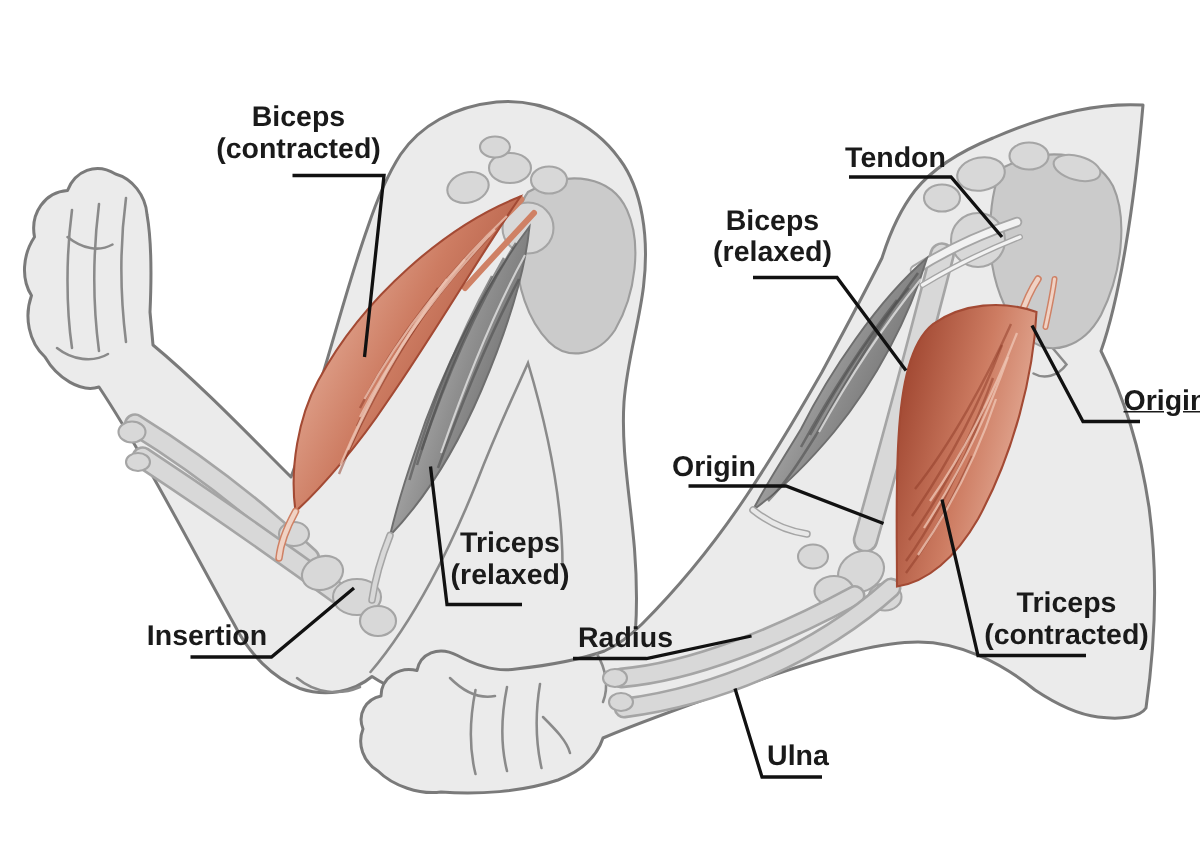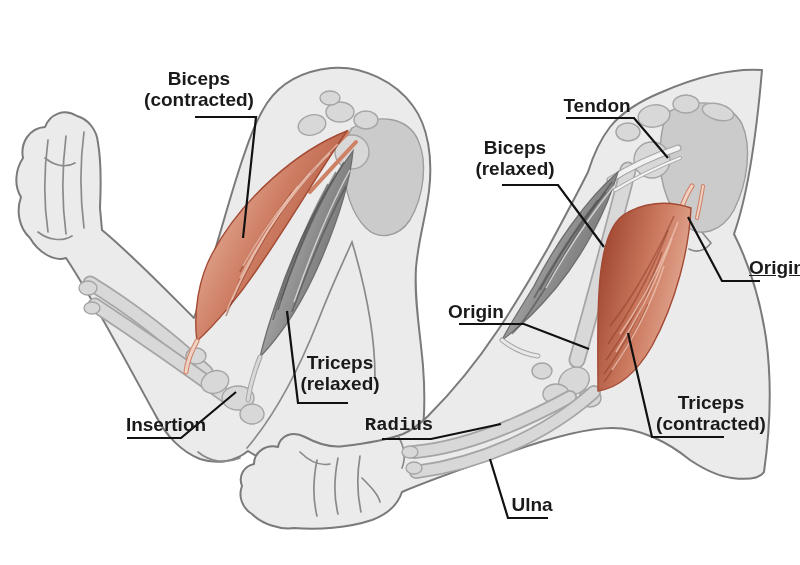--- a/index.html
+++ b/index.html
@@ -240,22 +240,22 @@
     <span>Origin</span>
   </div>
   <div class="label" style="left:340px; top:352px;">
     <span>Triceps</span>
     <span>(relaxed)</span>
   </div>
   <div class="label" style="left:711px; top:392px;">
     <span>Triceps</span>
     <span>(contracted)</span>
   </div>
-  <div class="label" style="left:138px; top:414px;margin-left:28px;">
+  <div class="label" style="left:138px; top:414px;">
     <span>Insertion</span>
   </div>
-  <div class="label" style="left:399px; top:415px;font-family:Liberation Mono, monospace;">
+  <div class="label" style="left:417px; top:415px;">
     <span>Radius</span>
   </div>
   <div class="label" style="left:532px; top:494px;text-align:center;">
     <span>Ulna</span>
   </div>
 </div>
 
 </body></html>

